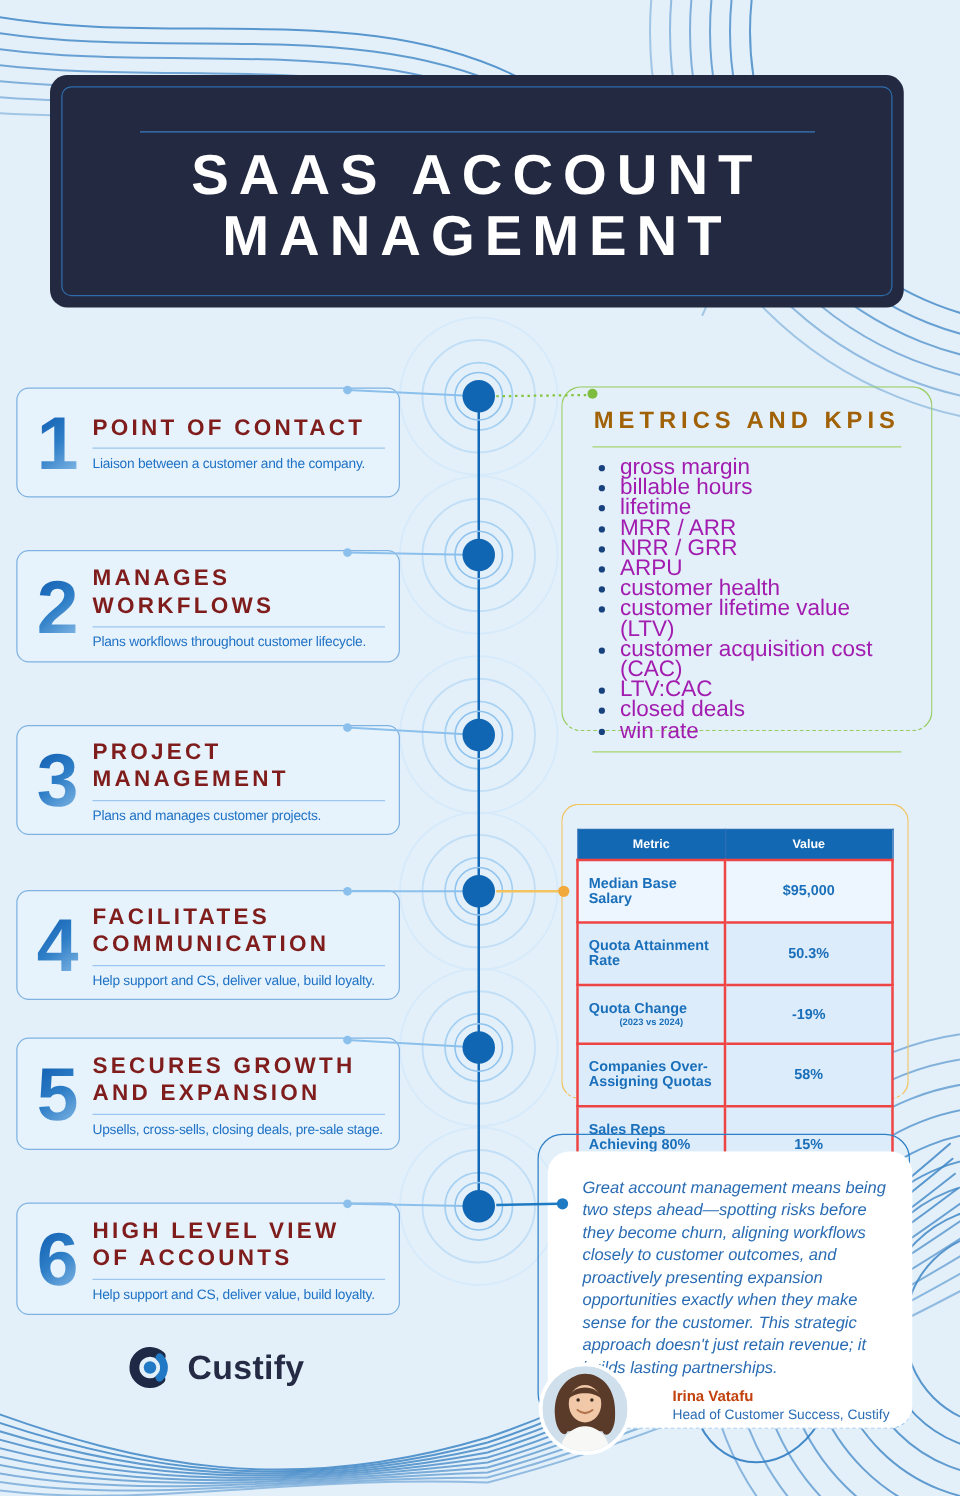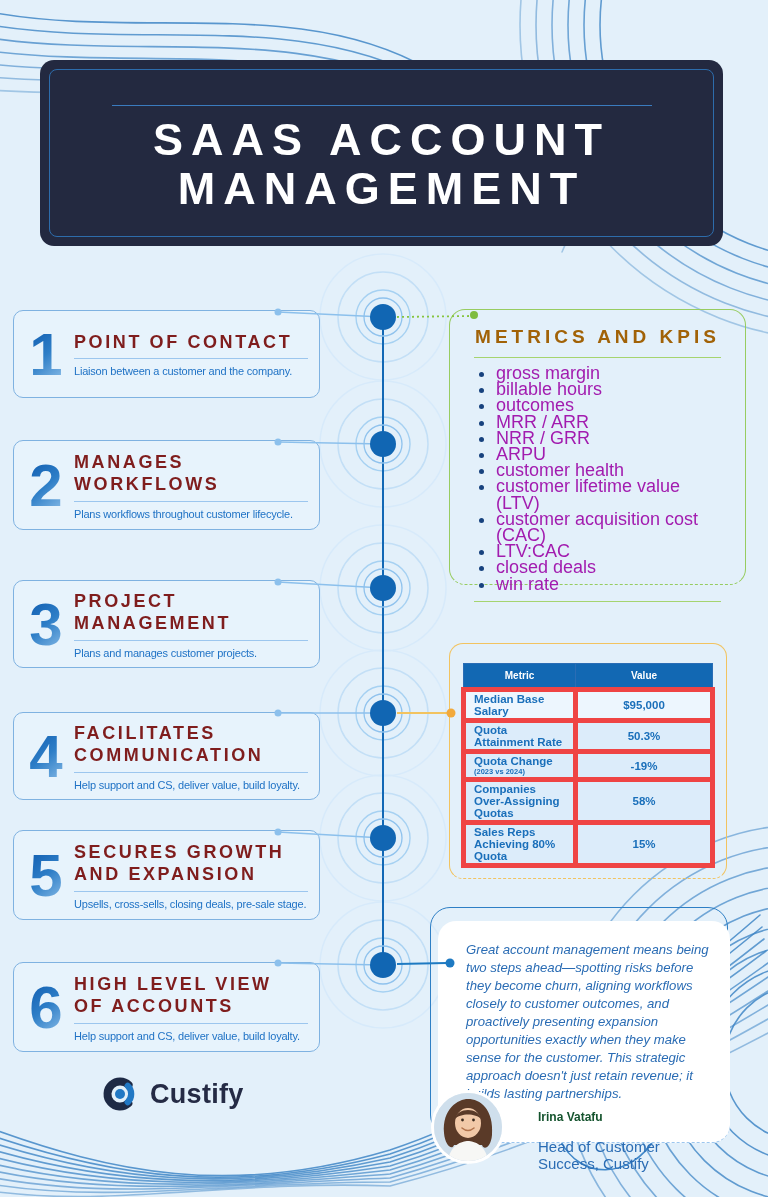--- a/index.html
+++ b/index.html
@@ -34,33 +34,33 @@
   .metrics ul{margin:7px 0 0 0;padding:0 0 0 22px;}
   .metrics li{font-size:18px;color:#a21caf;line-height:16.2px;font-weight:400;}
   .metrics li::marker{color:#17427e;}
 
   
   .quota{position:absolute;left:449px;top:643px;width:278px;height:236px;border:1.5px solid #f2c35f;border-bottom-style:dashed;
          border-radius:14px;box-sizing:border-box;padding:11px 11px 0 11px;}
   .quota-title{text-align:center;font-size:19px;font-weight:600;letter-spacing:3px;color:#2a6db5;white-space:nowrap;}
   table.qt{border-collapse:collapse;width:254px;margin-top:8px;}
   table.qt th{background:#1268b3;color:#ffffff;font-size:10px;font-weight:700;padding:6px 4px;border:1px solid #2a6db5;}
-  table.qt td{border:5px solid #ef4444;font-size:11.5px;color:#1a6fba;font-weight:600;padding:1px 8px;background:#dcecfa;}
+  table.qt td{border:2px solid #ef4444;font-size:11.5px;color:#1a6fba;font-weight:600;padding:12px 8px;background:#dcecfa;}
   table.qt tr.first td{background:#edf6fe;}
   table.qt td.val{text-align:center;width:116px;}
-  .cell-note{font-size:7.5px;font-weight:600;color:#1a6fba;}
+  .cell-note{font-size:7.5px;font-weight:600;color:#1a6fba;text-align:center;}
 
   
   .quote-outline{position:absolute;left:430px;top:907px;width:298px;height:228px;border:1.5px solid #2e7fc5;border-radius:20px;box-sizing:border-box;}
   .quote-card{position:absolute;left:438px;top:921px;width:292px;height:222px;background:#ffffff;border-radius:18px;
               box-sizing:border-box;padding:20px 16px 0 28px;border-bottom:1.5px dashed #9cc6ee;}
   .quote-text{font-size:13.2px;font-style:italic;font-weight:500;color:#2a6cb4;line-height:18px;}
   .attribution{margin-left:72px;margin-top:7px;}
-  .attr-name{font-size:12px;font-weight:700;color:#14532d;}
-  .attr-role{font-size:15px;color:#2a6cb4;margin-top:14px;}
+  .attr-name{font-size:12px;font-weight:700;color:#c2410c;}
+  .attr-role{font-size:11px;color:#2a6cb4;margin-top:2px;}
   .avatar{position:absolute;left:431px;top:1090px;width:74px;height:74px;border-radius:50%;overflow:hidden;
           border:3px solid #ffffff;box-sizing:border-box;background:#dfe9f2;}
 
   
   .brand{position:absolute;left:100px;top:1074px;display:flex;align-items:center;}
   .brand-name{margin-left:10px;font-size:27px;font-weight:700;color:#252b45;letter-spacing:0.3px;}
 </style>
 </head>
 <body>
 
@@ -190,21 +190,21 @@
       <div class="item-desc">Help support and CS, deliver value, build loyalty.</div>
     </div>
   </div>
 
   <div class="metrics">
     <div class="metrics-title">METRICS AND KPIS</div>
     <div class="metrics-rule"></div>
     <ul>
       <li>gross margin</li>
       <li>billable hours</li>
-      <li>outcomes</li>
+      <li>lifetime</li>
       <li>MRR / ARR</li>
       <li>NRR / GRR</li>
       <li>ARPU</li>
       <li>customer health</li>
       <li>customer lifetime value (LTV)</li>
       <li>customer acquisition cost (CAC)</li>
       <li>LTV:CAC</li>
       <li>closed deals</li>
       <li>win rate</li>
     </ul>

